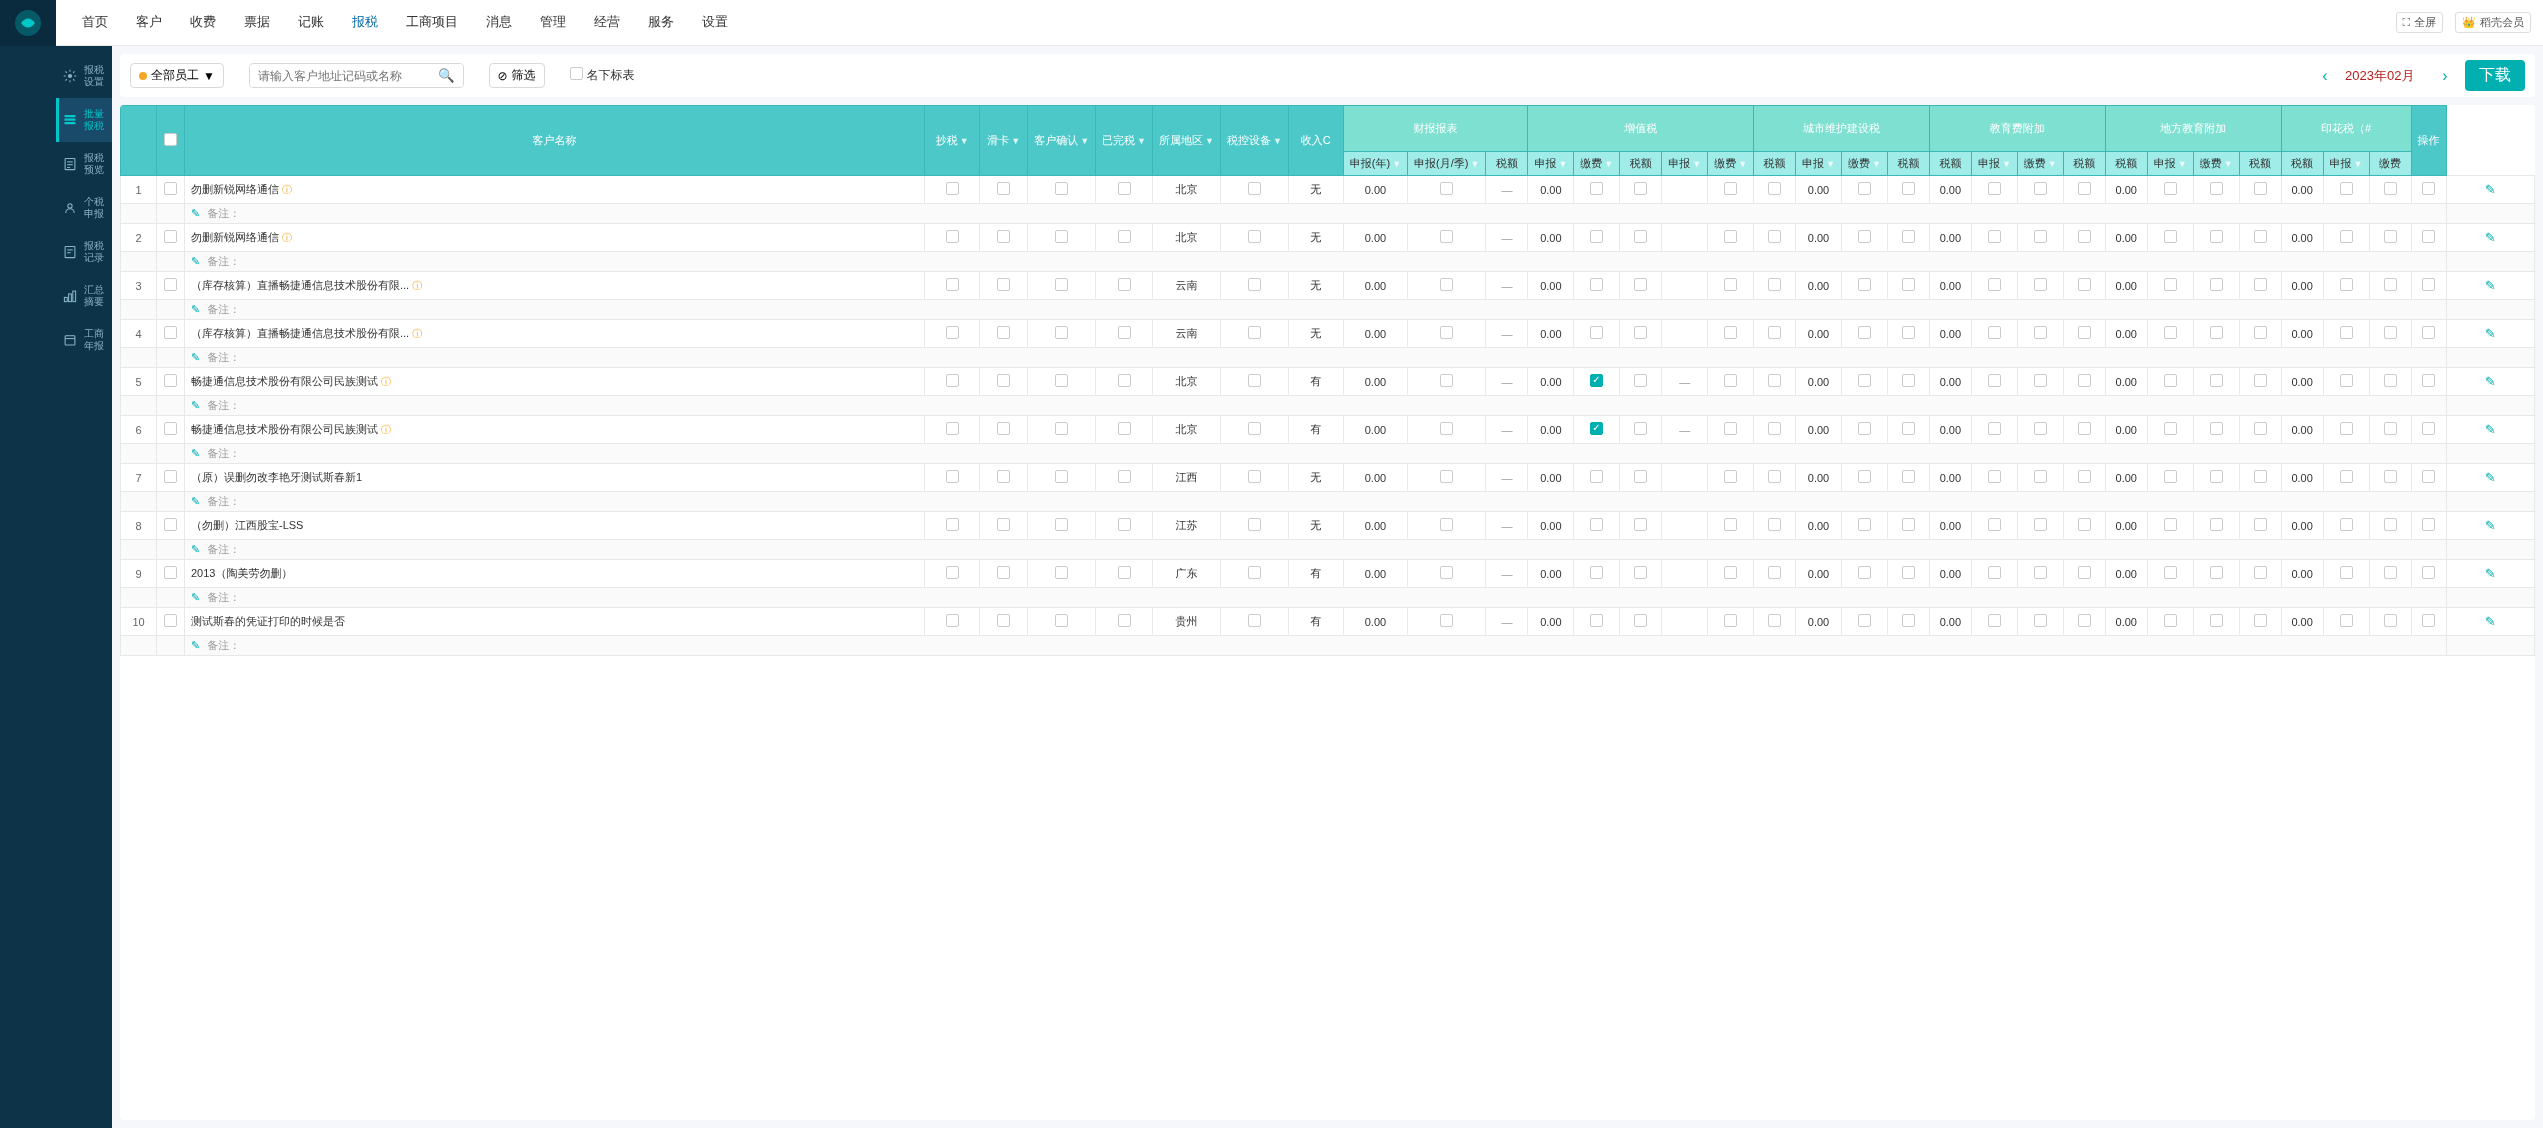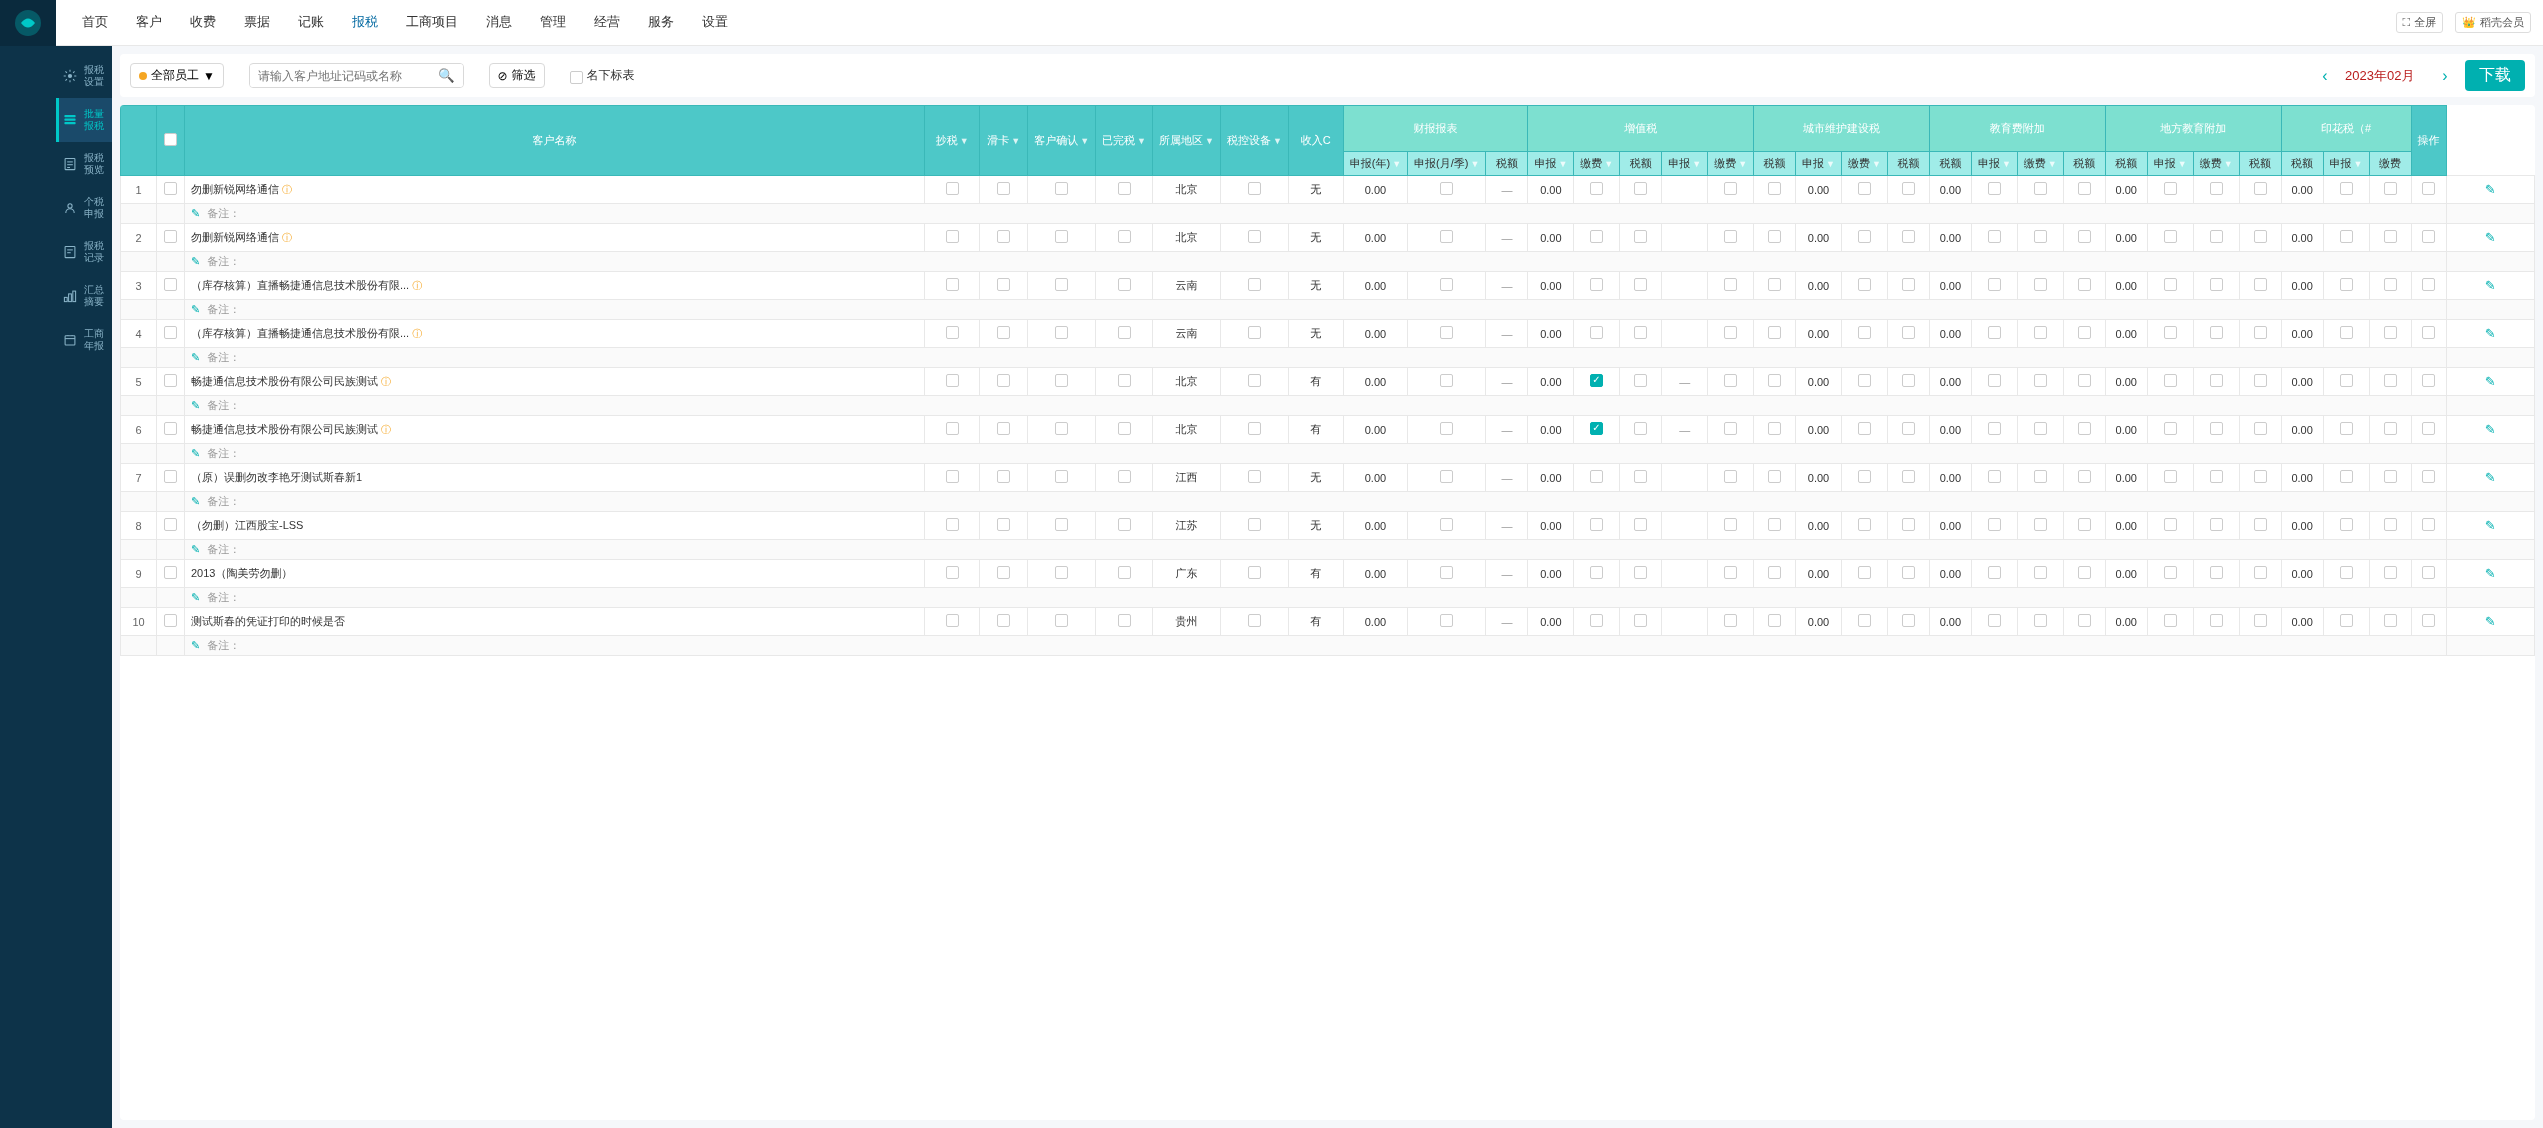--- a/index.html
+++ b/index.html
@@ -171,21 +171,21 @@
       gap: 4px;
       border: 1px solid #d9d9d9;
       border-radius: 4px;
       padding: 3px 8px;
       cursor: pointer;
       background: #fff;
       font-size: 12px;
     }
     .name-list-check {
       display: flex;
-      align-items: flex-end;
+      align-items: flex-start;
       gap: 4px;
       font-size: 12px;
       color: #333;
       cursor: pointer;
     }
     .toolbar-center {
       display: flex;
       align-items: center;
       gap: 8px;
     }

